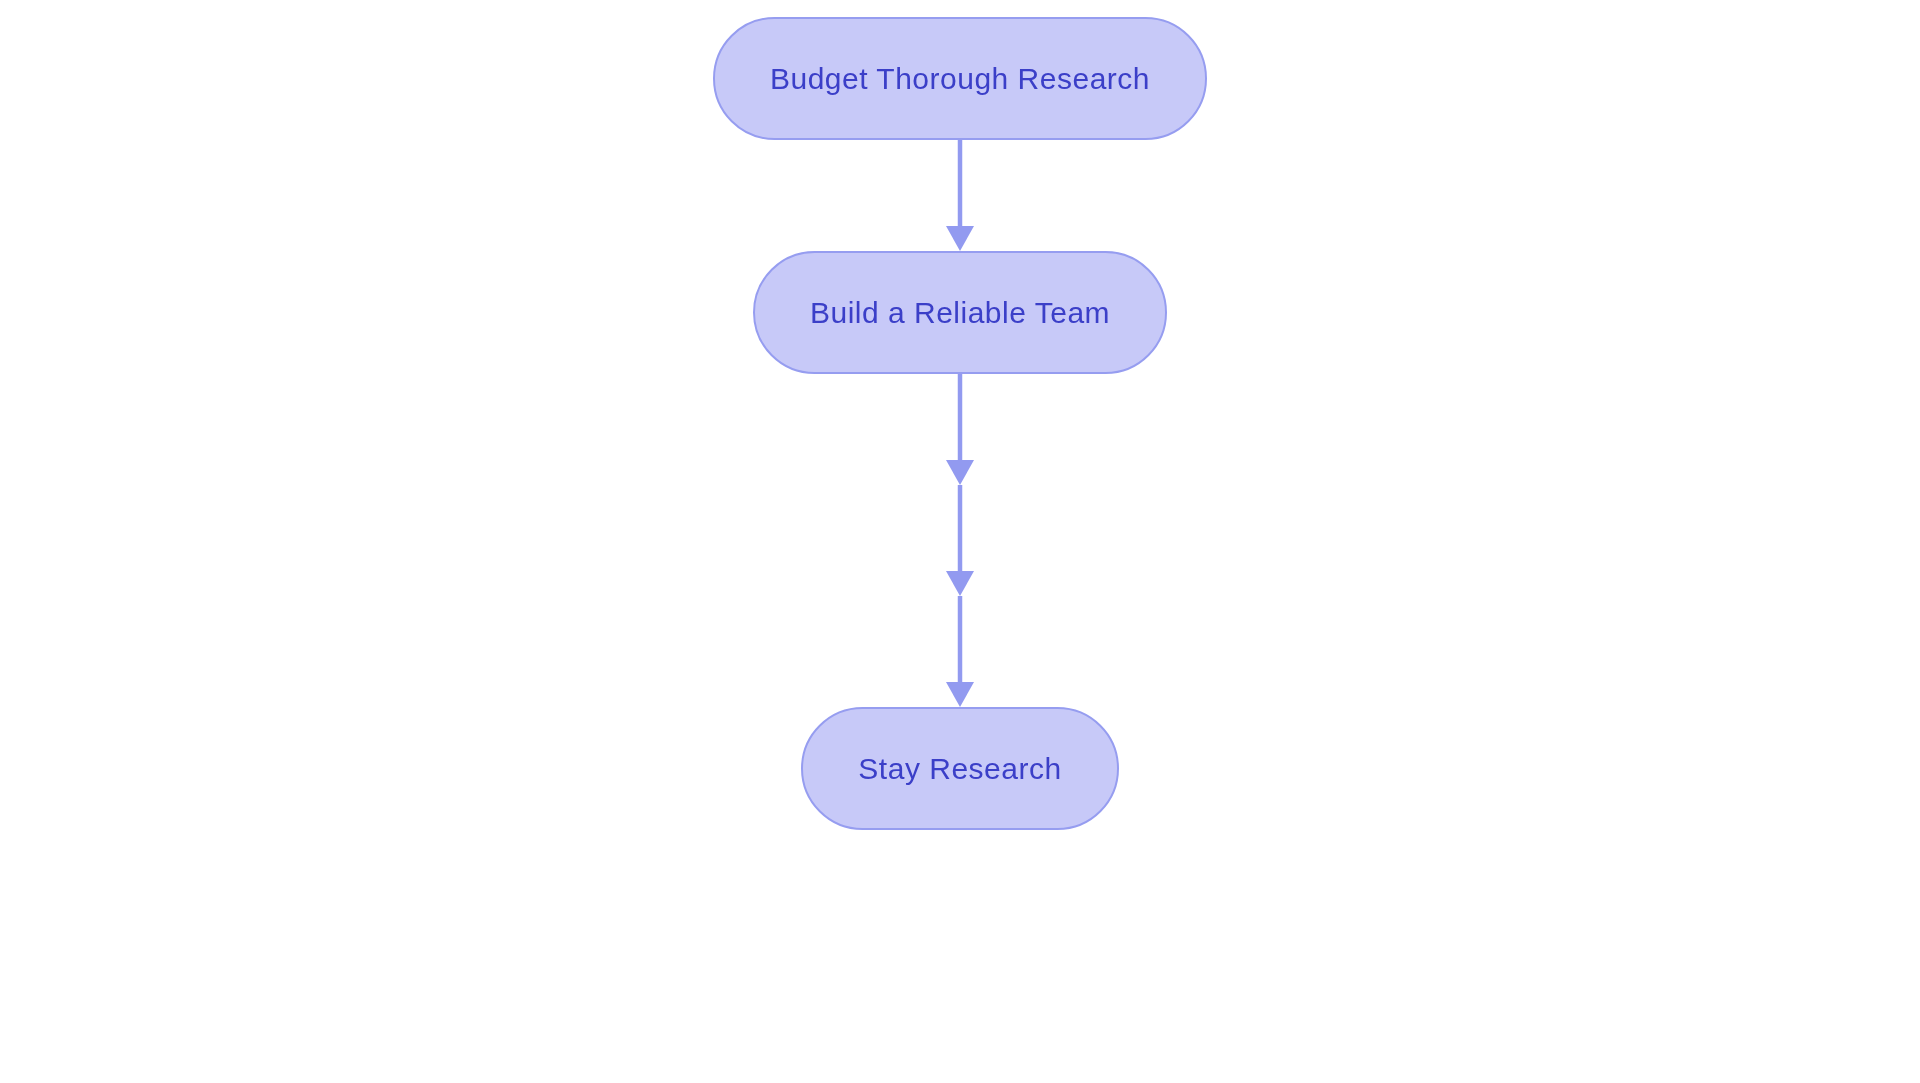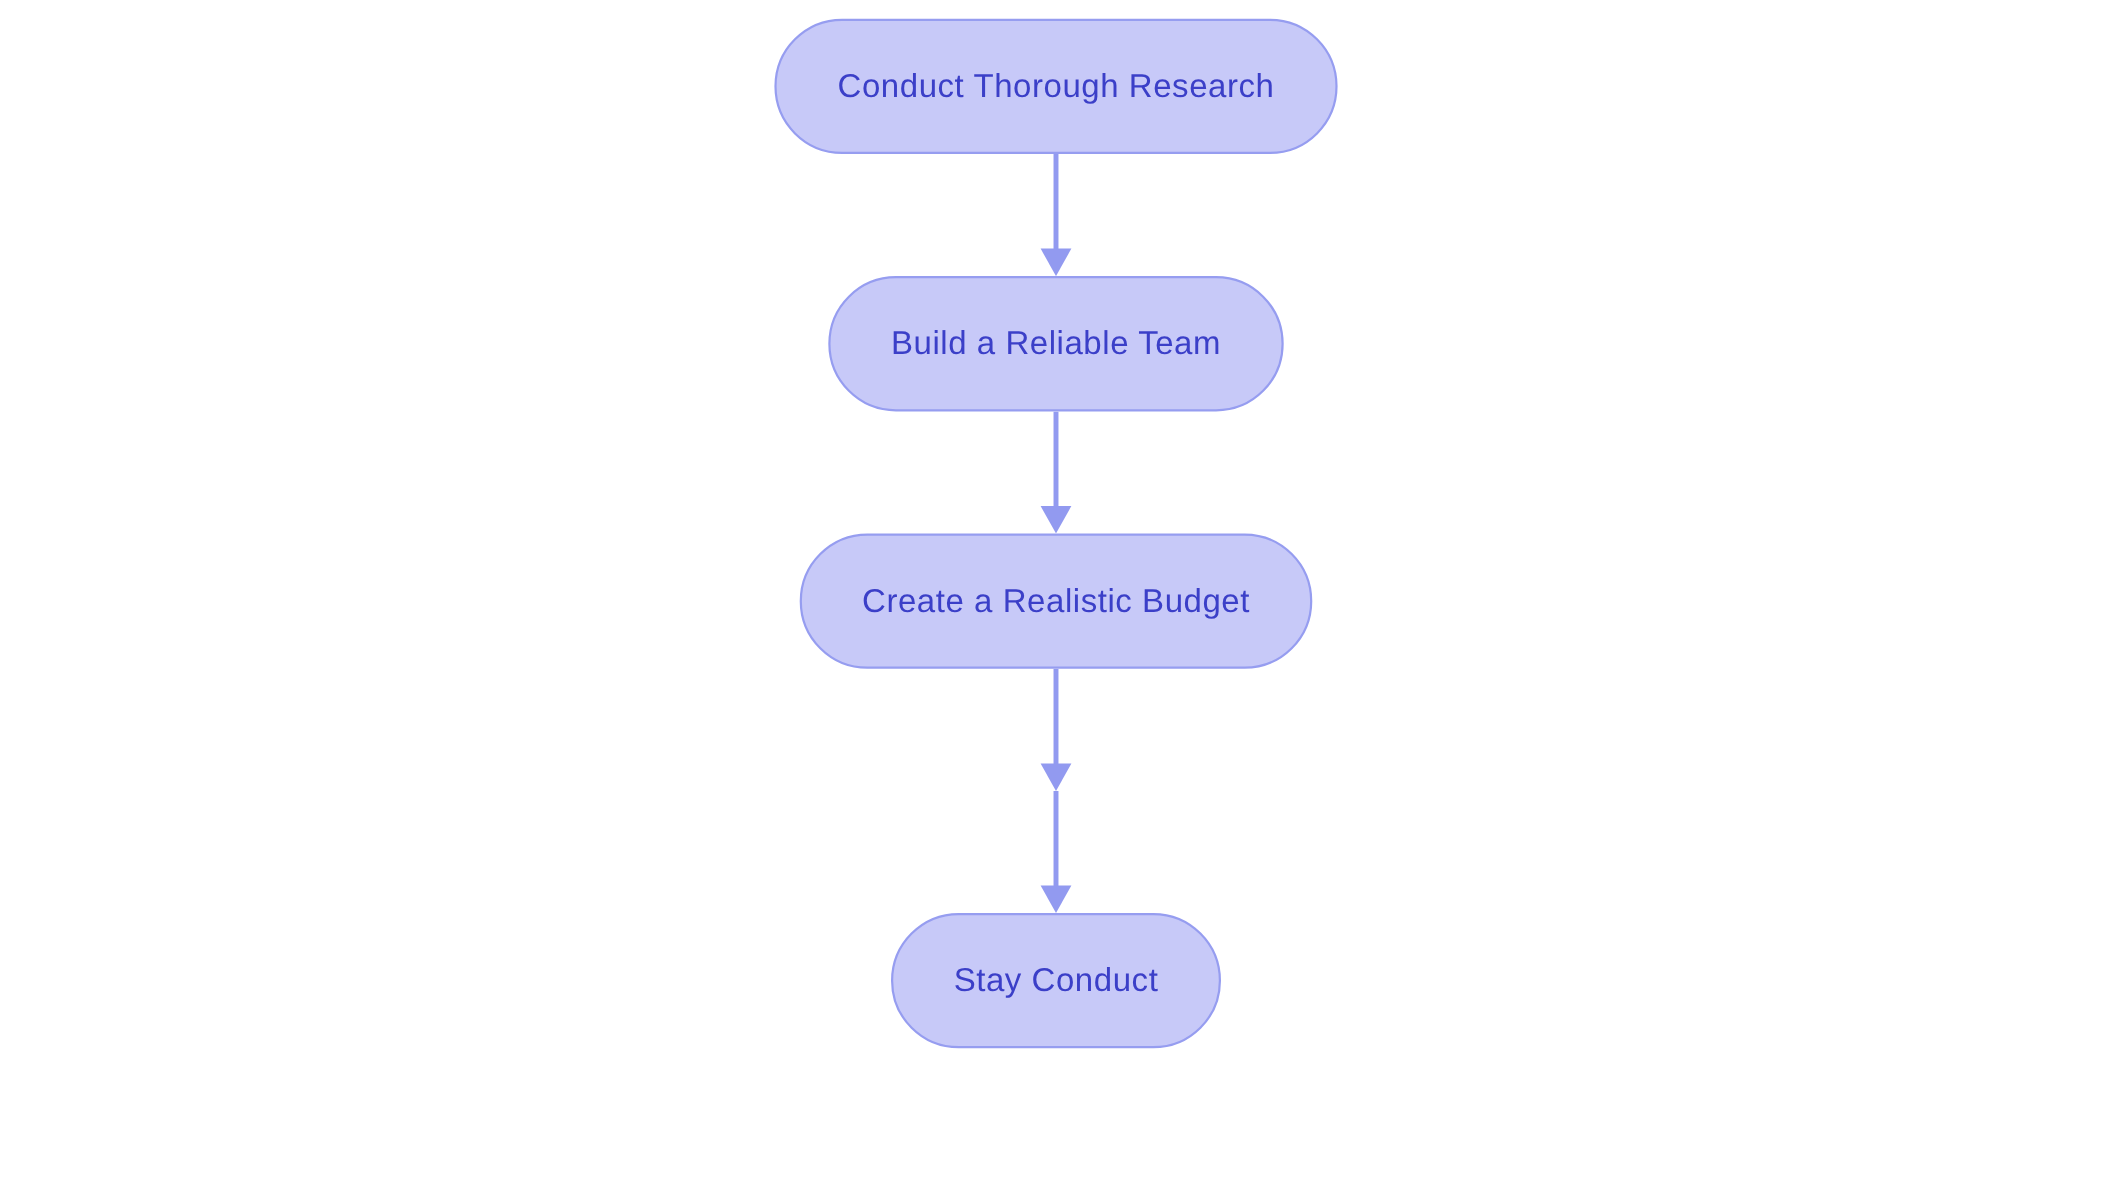--- a/index.html
+++ b/index.html
@@ -50,49 +50,46 @@
   }
   .connector line { stroke: var(--arrow); stroke-width: 4.5; }
   .connector polygon { fill: var(--arrow); }
 </style>
 </head>
 <body>
 
 <div class="flowchart">
 
   <div class="node">
-    <span>Conduct Thorough Research</span>
+    <span>Budget Thorough Research</span>
   </div>
 
   <svg class="connector" viewBox="0 0 32 111" xmlns="http://www.w3.org/2000/svg">
     <line x1="16" y1="0" x2="16" y2="89"></line>
     <polygon points="2,86 30,86 16,111"></polygon>
   </svg>
 
   <div class="node">
     <span>Build a Reliable Team</span>
   </div>
 
   <svg class="connector" viewBox="0 0 32 111" xmlns="http://www.w3.org/2000/svg">
     <line x1="16" y1="0" x2="16" y2="89"></line>
     <polygon points="2,86 30,86 16,111"></polygon>
   </svg>
 
-  <div class="node">
-    <span>Create a Realistic Budget</span>
-  </div>
 
   <svg class="connector" viewBox="0 0 32 111" xmlns="http://www.w3.org/2000/svg">
     <line x1="16" y1="0" x2="16" y2="89"></line>
     <polygon points="2,86 30,86 16,111"></polygon>
   </svg>
 
 
   <svg class="connector" viewBox="0 0 32 111" xmlns="http://www.w3.org/2000/svg">
     <line x1="16" y1="0" x2="16" y2="89"></line>
     <polygon points="2,86 30,86 16,111"></polygon>
   </svg>
 
   <div class="node">
-    <span>Stay Conduct</span>
+    <span>Stay Research</span>
   </div>
 
 </div>
 
 </body></html>

